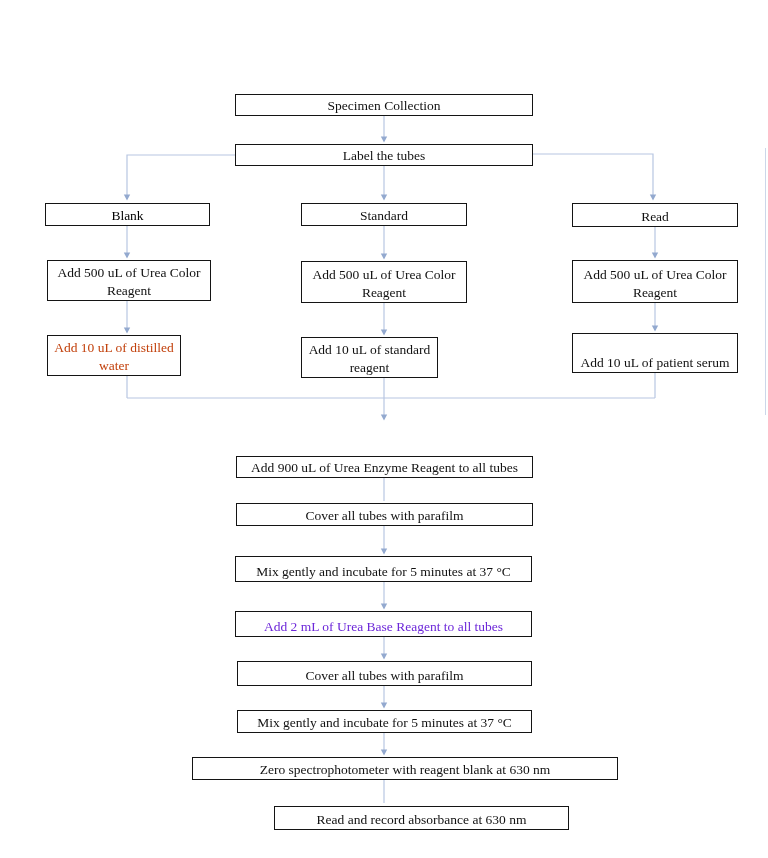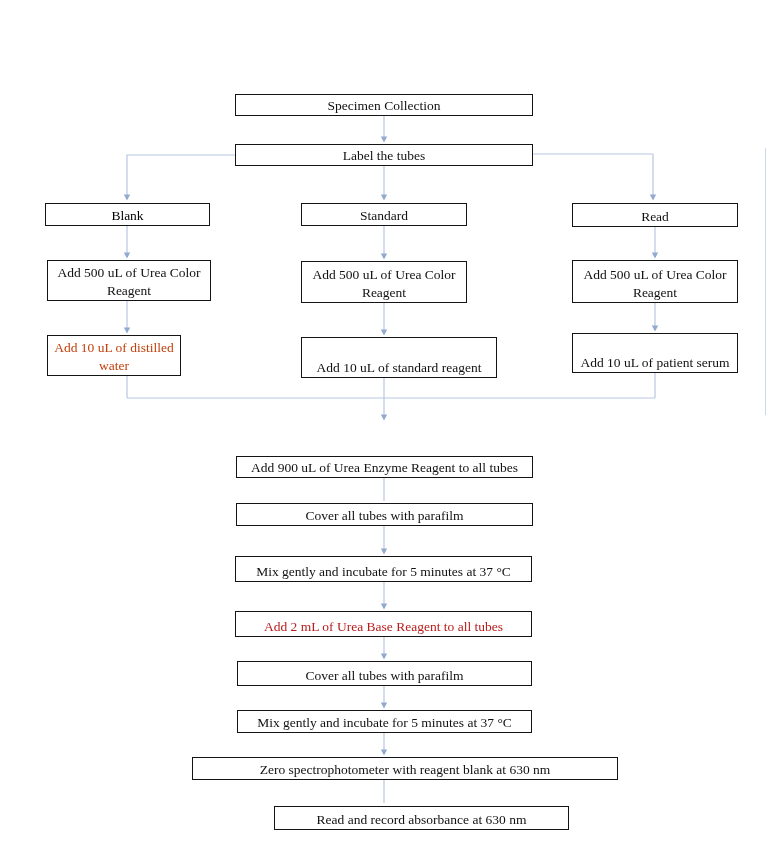--- a/index.html
+++ b/index.html
@@ -120,36 +120,36 @@
       </div>
       <div class="node" style="left: 301px; top: 261px; width: 166px; height: 42px; border-color: rgb(20, 20, 20); color: rgb(17, 17, 17);">
         <span>Add 500 uL of Urea Color Reagent</span>
       </div>
       <div class="node" style="left: 572px; top: 260px; width: 166px; height: 43px; border-color: rgb(20, 20, 20); color: rgb(17, 17, 17);">
         <span>Add 500 uL of Urea Color Reagent</span>
       </div>
       <div class="node" style="left: 47px; top: 335px; width: 134px; height: 41px; border-color: rgb(20, 20, 20); color: #c2410c;">
         <span>Add 10 uL of distilled water</span>
       </div>
-      <div class="node" style="left: 301px; top: 337px; width: 196px; height: 41px; border-color: rgb(20, 20, 20); color: rgb(17, 17, 17);">
+      <div class="node" style="left: 301px; top: 337px; width: 137px; height: 41px; border-color: rgb(20, 20, 20); color: rgb(17, 17, 17);">
         <span>Add 10 uL of standard reagent</span>
       </div>
       <div class="node" style="left: 572px; top: 333px; width: 166px; height: 40px; border-color: rgb(20, 20, 20); color: rgb(17, 17, 17);">
         <span>Add 10 uL of patient serum</span>
       </div>
       <div class="node overflow-box" style="left: 236px; top: 456px; width: 297px; height: 22px; border-color: rgb(20, 20, 20); color: rgb(17, 17, 17);">
         <span>Add 900 uL of Urea Enzyme Reagent to all tubes</span>
       </div>
       <div class="node" style="left: 236px; top: 503px; width: 297px; height: 23px; border-color: rgb(20, 20, 20); color: rgb(17, 17, 17);">
         <span>Cover all tubes with parafilm</span>
       </div>
       <div class="node" style="left: 235px; top: 556px; width: 297px; height: 26px; border-color: rgb(20, 20, 20); color: rgb(17, 17, 17);">
         <span>Mix gently and incubate for 5 minutes at 37 °C</span>
       </div>
-      <div class="node" style="left: 235px; top: 611px; width: 297px; height: 26px; border-color: rgb(20, 20, 20); color: #b91c1c;">
+      <div class="node" style="left: 235px; top: 611px; width: 297px; height: 26px; border-color: rgb(20, 20, 20); color: #6d28d9;">
         <span>Add 2 mL of Urea Base Reagent to all tubes</span>
       </div>
       <div class="node" style="left: 237px; top: 661px; width: 295px; height: 25px; border-color: rgb(20, 20, 20); color: rgb(17, 17, 17);">
         <span>Cover all tubes with parafilm</span>
       </div>
       <div class="node" style="left: 237px; top: 710px; width: 295px; height: 23px; border-color: rgb(20, 20, 20); color: rgb(17, 17, 17);">
         <span>Mix gently and incubate for 5 minutes at 37 °C</span>
       </div>
       <div class="node" style="left: 192px; top: 757px; width: 426px; height: 23px; border-color: rgb(20, 20, 20); color: rgb(17, 17, 17);">
         <span>Zero spectrophotometer with reagent blank at 630 nm</span>

